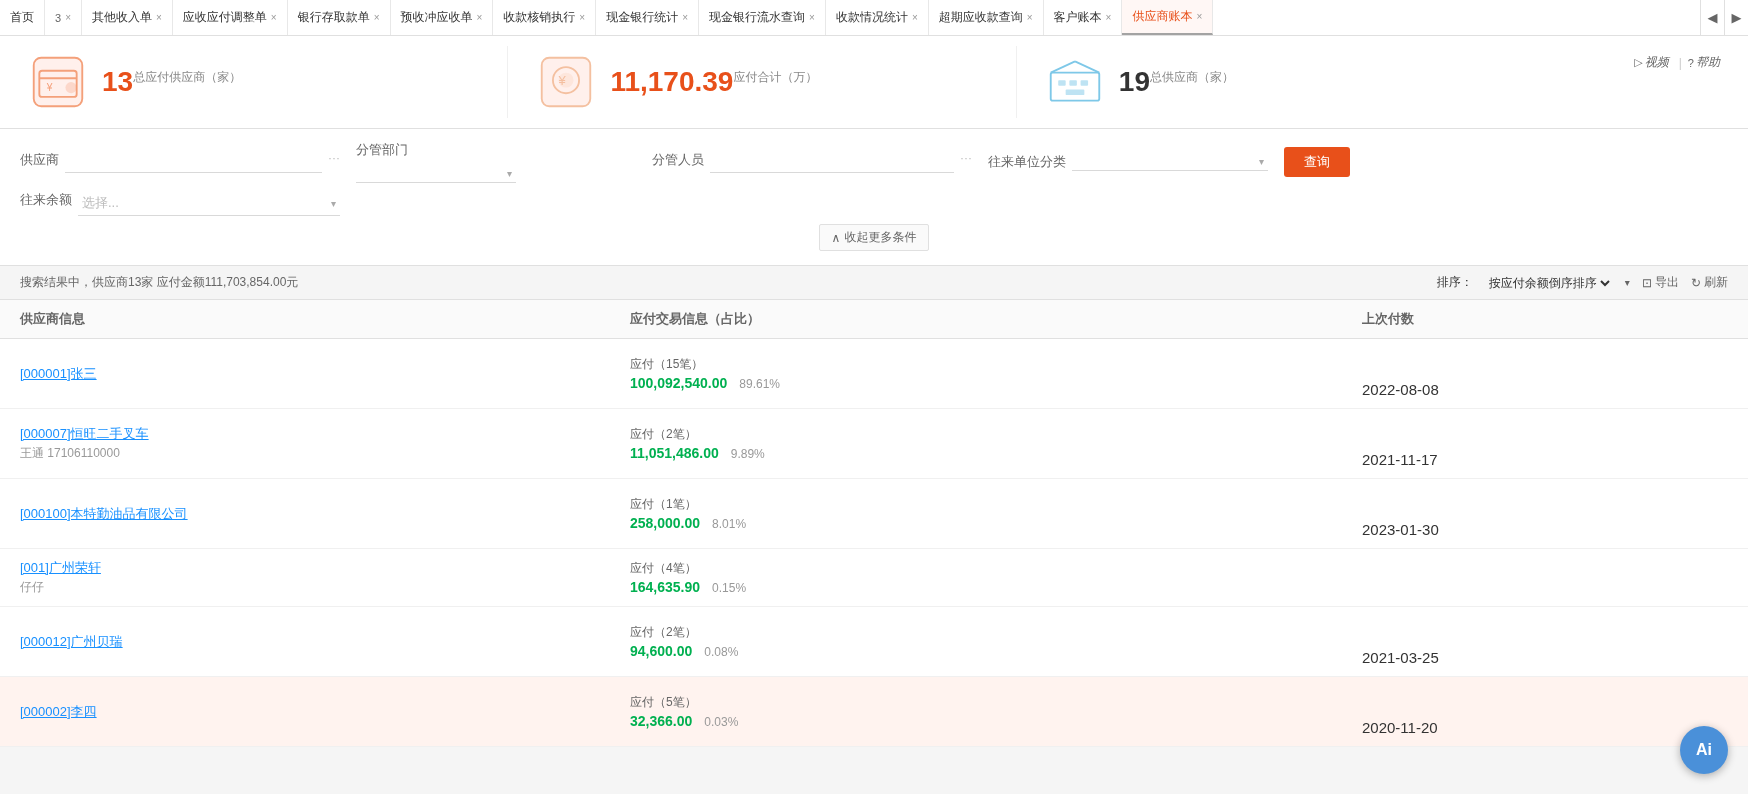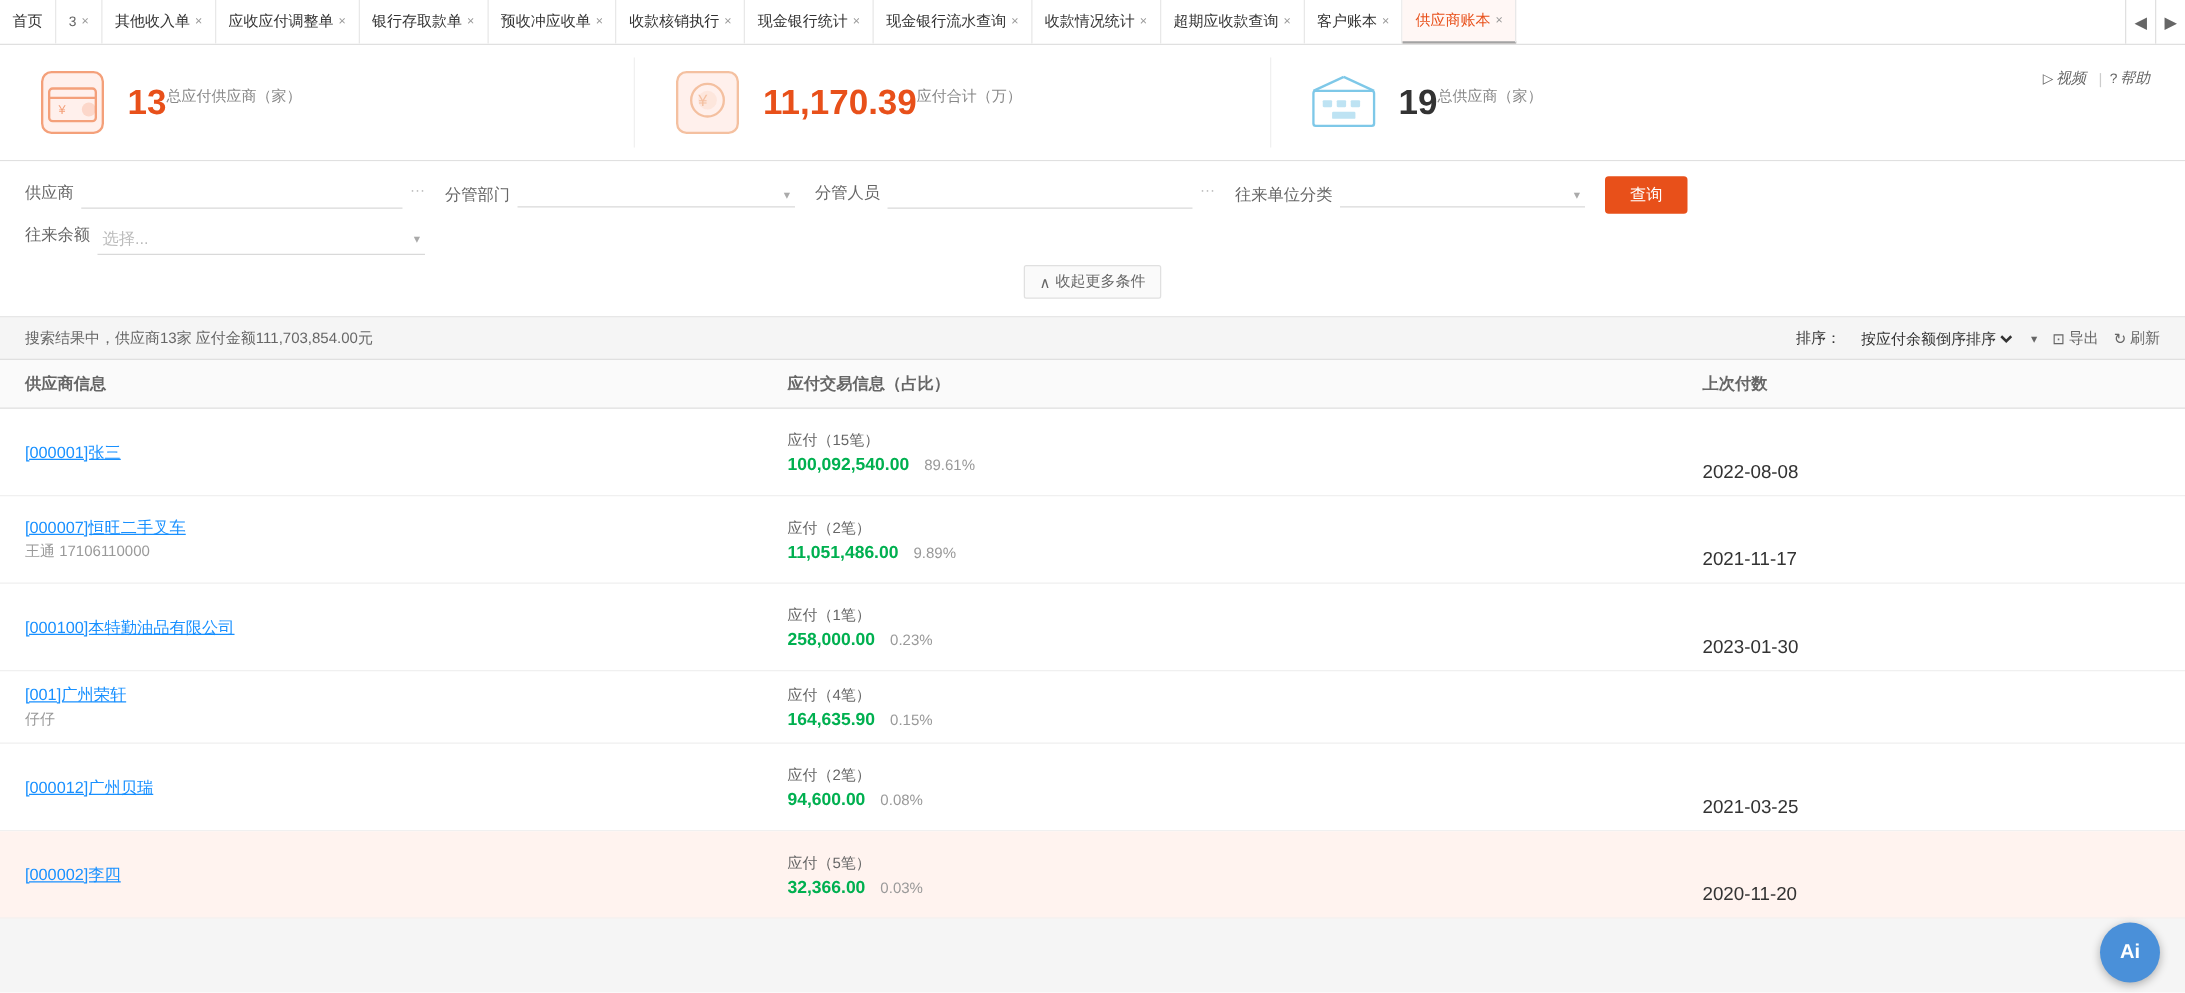--- a/index.html
+++ b/index.html
@@ -191,21 +191,21 @@
 
 <div class="filter-section">
   <div class="filter-row">
 
     <div class="filter-item" style="max-width: 320px;">
       <label class="filter-label">供应商</label>
       <input class="filter-input" type="text" style="width: 200px;">
       <span class="filter-dots">···</span>
     </div>
 
-    <div class="filter-item" style="max-width: 280px;">
+    <div class="filter-item" style="max-width: 280px; flex-direction: column;">
       <label class="filter-label">分管部门</label>
       <div class="filter-select" style="width: 160px; cursor:pointer;">
         <span class="filter-select-text"></span>
         <span class="filter-chevron">▾</span>
       </div>
     </div>
 
     <div class="filter-item" style="max-width: 320px;">
       <label class="filter-label">分管人员</label>
       <input class="filter-input" type="text" style="width: 160px;">
@@ -302,21 +302,21 @@
   </div>
 
   <div class="table-row">
     <div class="row-cell">
       <span class="supplier-link">[000100]本特勤油品有限公司</span>
     </div>
     <div class="row-cell transaction">
       <span class="trans-label">应付（1笔）</span>
       <div class="trans-row">
         <span class="trans-amount">258,000.00</span>
-        <span class="trans-percent">0.23%</span>
+        <span class="trans-percent">8.01%</span>
       </div>
     </div>
     <div class="row-cell last-payment">
       <span class="payment-date">2023-01-30</span>
     </div>
   </div>
 
   <div class="table-row">
     <div class="row-cell">
       <span class="supplier-link">[001]广州荣轩</span>
@@ -360,15 +360,15 @@
         <span class="trans-amount">32,366.00</span>
         <span class="trans-percent">0.03%</span>
       </div>
     </div>
     <div class="row-cell last-payment">
       <span class="payment-date">2020-11-20</span>
     </div>
   </div>
 </div>
 
-<div style="position: fixed; bottom: 8px; right: 20px; background: #4a90d9; color: #fff; border-radius: 50%; width: 48px; height: 48px; display: flex; align-items: center; justify-content: center; font-size: 16px; font-weight: bold; box-shadow: 0 2px 8px rgba(0,0,0,0.3);">
+<div style="position: fixed; bottom: 20px; right: 20px; background: #4a90d9; color: #fff; border-radius: 50%; width: 48px; height: 48px; display: flex; align-items: center; justify-content: center; font-size: 16px; font-weight: bold; box-shadow: 0 2px 8px rgba(0,0,0,0.3);">
   <span>Ai</span>
 </div>
 
 </body></html>

